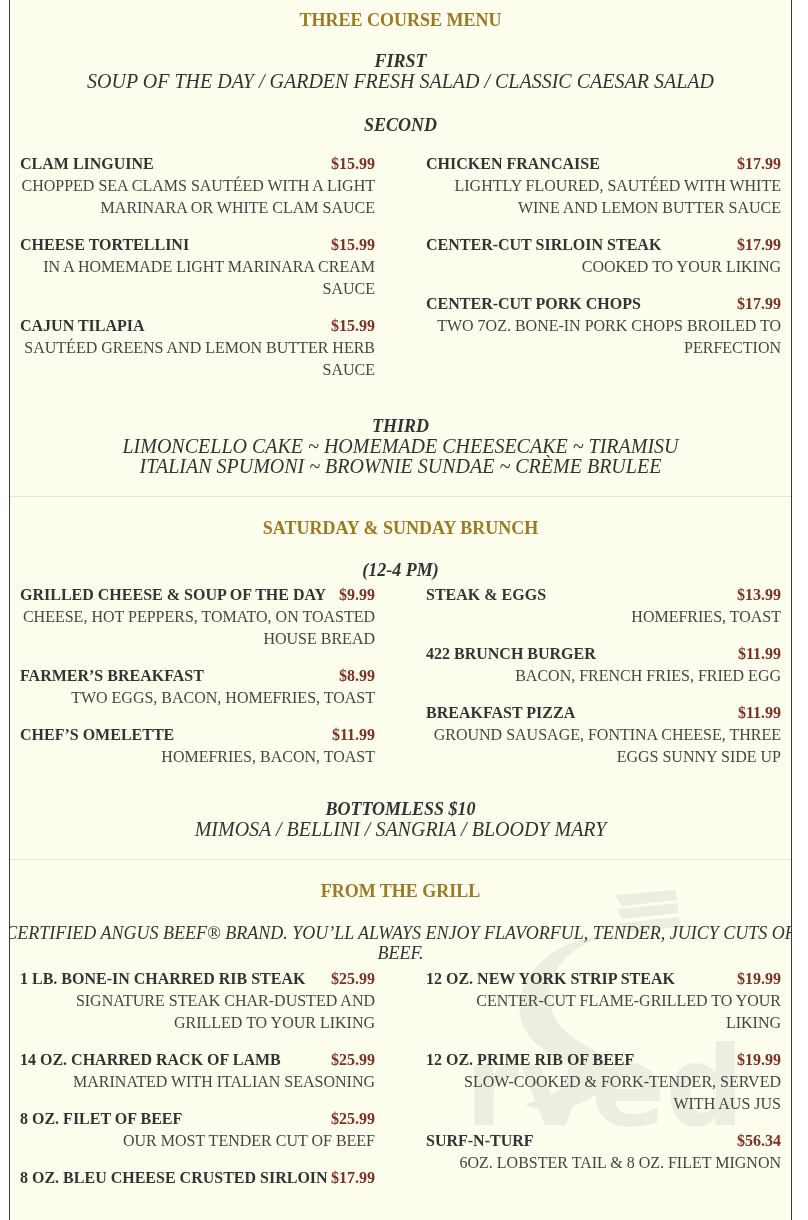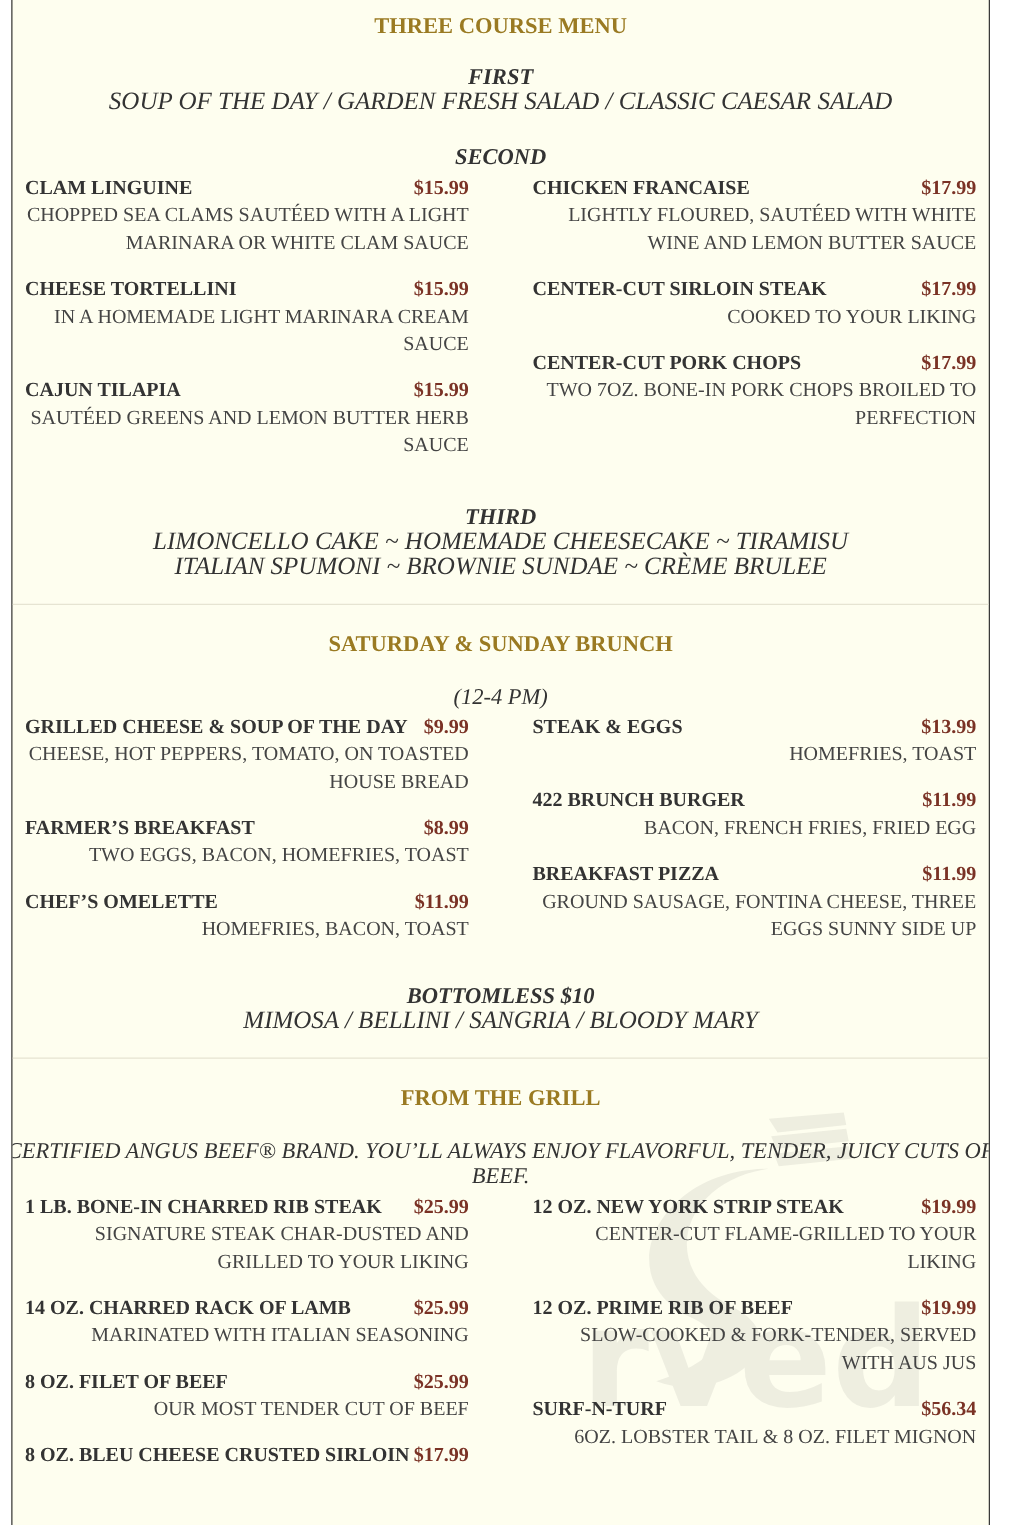--- a/index.html
+++ b/index.html
@@ -61,21 +61,21 @@
 
     <div style="margin-top:20px;">
       <div class="course-title">FIRST</div>
       <div class="course-line">SOUP OF THE DAY / GARDEN FRESH SALAD / CLASSIC CAESAR SALAD</div>
     </div>
 
     <div style="margin-top:24px;">
       <div class="course-title">SECOND</div>
     </div>
 
-    <div class="cols" style="margin-top:5px;">
+    <div class="cols" style="margin-top:18px;">
       <div class="col left">
         <div class="item">
           <div class="item-head">
               <span class="item-name">CLAM LINGUINE</span>
               <span class="item-price">$15.99</span>
             </div>
           <div class="item-desc">CHOPPED SEA CLAMS SAUTÉED WITH A LIGHT MARINARA OR WHITE CLAM SAUCE</div>
         </div>
         <div class="item">
           <div class="item-head">
@@ -121,21 +121,21 @@
       <div class="course-title">THIRD</div>
       <div class="course-line">LIMONCELLO CAKE ~ HOMEMADE CHEESECAKE ~ TIRAMISU</div>
       <div class="course-line">ITALIAN SPUMONI ~ BROWNIE SUNDAE ~ CRÈME BRULEE</div>
     </div>
   </div>
 
   <div class="divider" style="margin-top:20px;"></div>
 
   <div class="section">
     <h2 class="section-title" style="padding-top:20px;">SATURDAY &amp; SUNDAY BRUNCH</h2>
-    <div class="center-note" style="margin-top:21px;">(12-4 PM)</div>
+    <div class="center-note" style="margin-top:21px;font-weight:bold;">(12-4 PM)</div>
 
     <div class="cols" style="margin-top:4px;">
       <div class="col left">
         <div class="item">
           <div class="item-head">
               <span class="item-name">GRILLED CHEESE &amp; SOUP OF THE DAY</span>
               <span class="item-price">$9.99</span>
             </div>
           <div class="item-desc">CHEESE, HOT PEPPERS, TOMATO, ON TOASTED HOUSE BREAD</div>
         </div>

